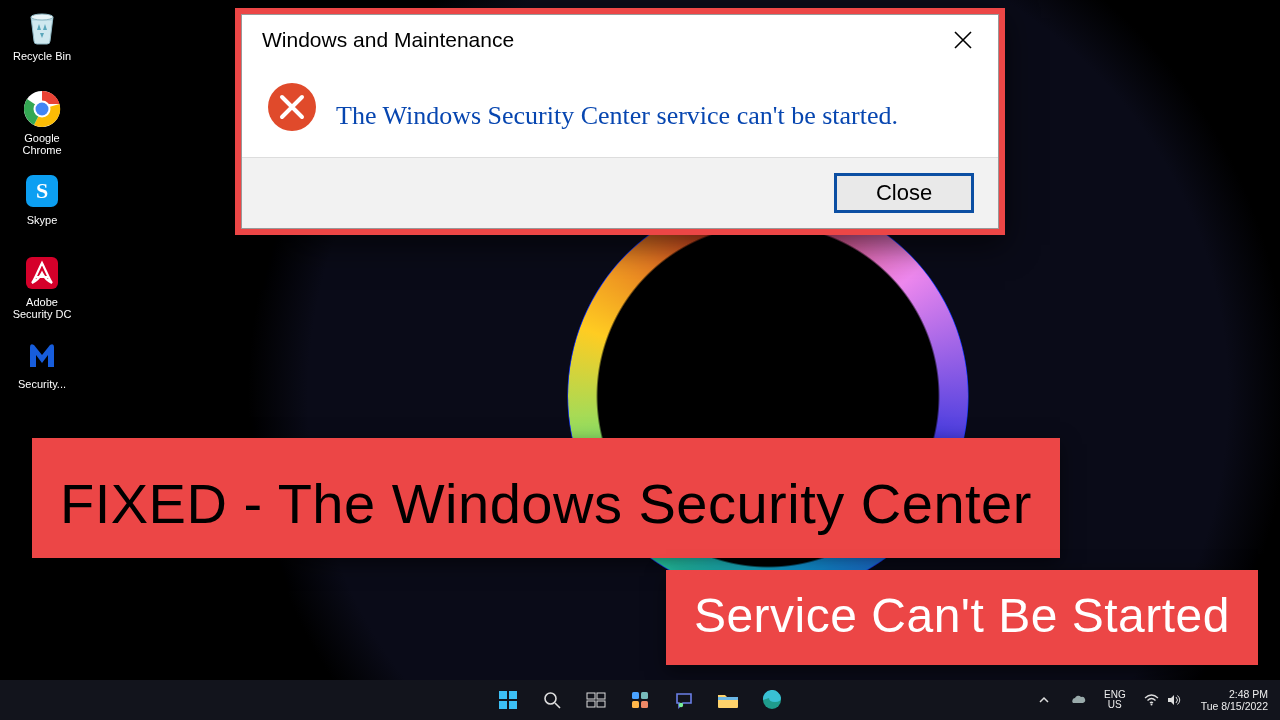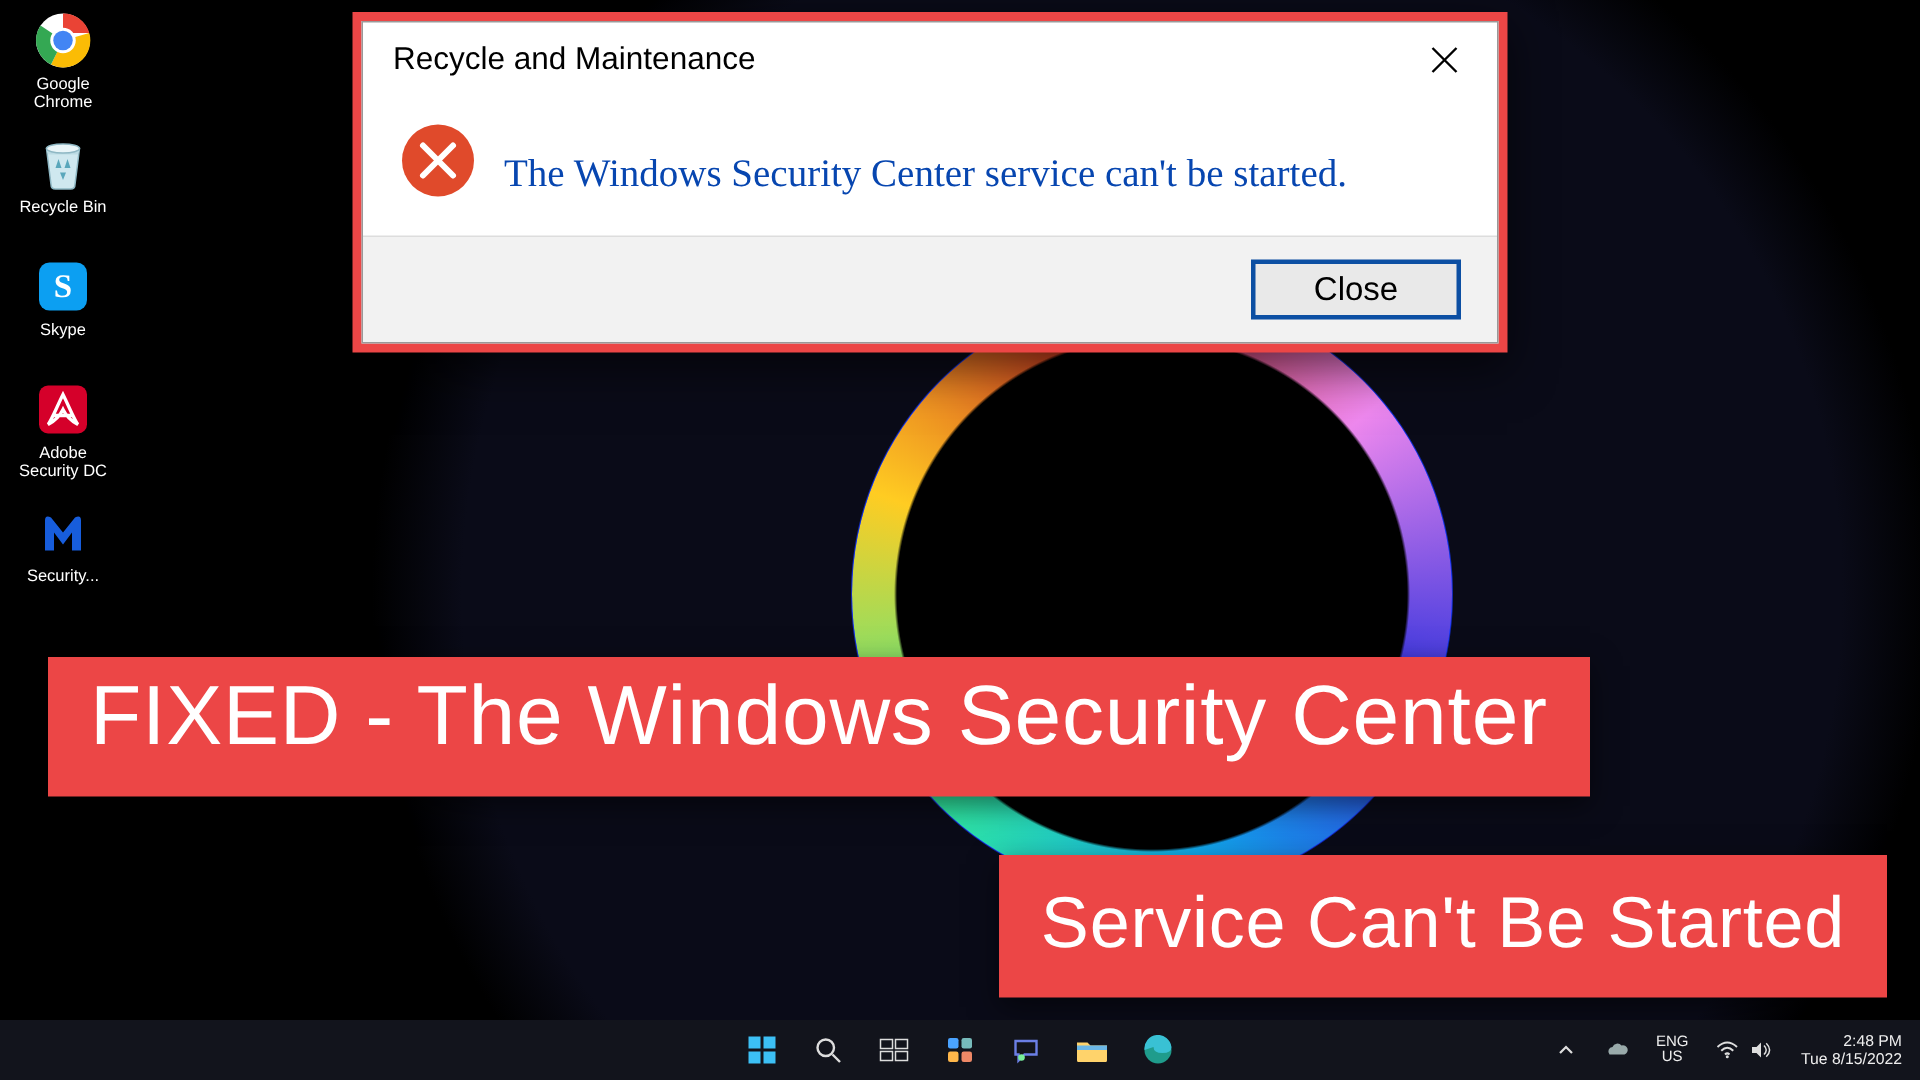--- a/index.html
+++ b/index.html
@@ -35,21 +35,21 @@
   .dialog-title { font-size:21px; color:#000; }
   .dialog-close { width:46px; height:40px; display:flex; align-items:center; justify-content:center; cursor:pointer; }
   .dialog-body { display:flex; padding:10px 24px 24px 24px; align-items:flex-end;font-family:Liberation Serif, serif; }
   .err-icon { flex:0 0 52px; margin-top:6px; }
   .dialog-msg { font-size:26px; color:#0746b0; line-height:1.35; padding:0 10px 0 18px; }
   .dialog-sep { height:1px; background:#ddd; margin:0; }
   .dialog-foot { background:#f2f2f2; height:70px; display:flex; align-items:center; justify-content:flex-end; padding:0 24px; }
   .close-btn { width:140px; height:40px; background:#e9e9e9; border:3px solid #0c4fa3; font-size:22px; color:#000; cursor:pointer; }
 
   
-  .caption1 { position:absolute; left:32px; top:438px; background:#ec4646; color:#ffffff; font-size:56px; font-weight:400; padding:6px 28px 22px; letter-spacing:0.5px; font-family:"Segoe UI Light","Segoe UI",sans-serif; box-shadow:0 6px 18px rgba(0,0,0,.5);}
+  .caption1 { position:absolute; left:32px; top:438px; background:#ec4646; color:#000000; font-size:56px; font-weight:400; padding:33px 28px 22px; letter-spacing:0.5px; font-family:"Segoe UI Light","Segoe UI",sans-serif; box-shadow:0 6px 18px rgba(0,0,0,.5);}
   .caption2 { position:absolute; right:22px; top:570px; background:#ec4646; color:#fff; font-size:48px; font-weight:400; padding:18px 28px 22px; letter-spacing:0.5px; font-family:"Segoe UI Light","Segoe UI",sans-serif; box-shadow:0 6px 18px rgba(0,0,0,.5);}
 
   
   .taskbar { position:absolute; left:0; right:0; bottom:0; height:40px; background:#12141c; display:flex; align-items:center; color:#eee; }
   .tb-center { position:absolute; left:50%; transform:translateX(-50%); display:flex; gap:4px; align-items:center; height:100%; }
   .tb-btn { width:40px; height:40px; display:flex; align-items:center; justify-content:center; cursor:pointer; }
   .tb-right { margin-left:auto; display:flex; align-items:center; height:100%; gap:6px; padding-right:4px;}
   .tray-icons { display:flex; gap:8px; align-items:center; padding:0 6px;}
   .lang { font-size:10px; line-height:1; text-align:center; padding:0 6px;}
   .clock { font-size:10.5px; line-height:1.15; text-align:right; padding:0 8px;}
@@ -57,49 +57,49 @@
   svg { display:block; }
 </style>
 </head>
 <body>
 
 <div class="desktop">
   <div class="ring"></div>
 </div>
 
 <div class="desktop-icons">
+  <div class="dicon">
+    <div class="ibox">
+      <svg width="40" height="40" viewBox="0 0 40 40">
+        <path d="M9 10 L31 10 L28 34 Q28 37 25 37 L15 37 Q12 37 12 34 Z" fill="#cfe8ef" stroke="#8fb8c4"></path>
+        <path d="M9 10 L31 10 L30 14 L10 14 Z" fill="#bcdbe4"></path>
+        <ellipse cx="20" cy="10" rx="11" ry="3" fill="#e9f5f8" stroke="#8fb8c4"></ellipse>
+        <path d="M17 17 l-2 6 l4 0z M23 17 l2 6 l-4 0z M18 26 l4 0 l-2 5z" fill="#5aa7bb"></path>
+      </svg>
+    </div>
+    <div class="lbl">Recycle Bin</div>
+  </div>
+
   <div class="dicon">
     <div class="ibox">
       <svg width="38" height="38" viewBox="0 0 38 38">
         <circle cx="19" cy="19" r="18" fill="#fff"></circle>
         <path d="M19 1 A18 18 0 0 1 36.5 14 L19 14 Z" fill="#ea4335"></path>
         <path d="M36.5 14 A18 18 0 0 1 11 35 L19 19 Z" fill="#fbbc05"></path>
         <path d="M11 35 A18 18 0 0 1 4 9 L19 19 Z" fill="#34a853"></path>
         <path d="M4 9 L14 23" stroke="#34a853" stroke-width="0"></path>
         <circle cx="19" cy="19" r="8.5" fill="#fff"></circle>
         <circle cx="19" cy="19" r="6.5" fill="#4285f4"></circle>
       </svg>
     </div>
     <div class="lbl">Google Chrome</div>
   </div>
 
   <div class="dicon">
     <div class="ibox">
-      <svg width="40" height="40" viewBox="0 0 40 40">
-        <path d="M9 10 L31 10 L28 34 Q28 37 25 37 L15 37 Q12 37 12 34 Z" fill="#cfe8ef" stroke="#8fb8c4"></path>
-        <path d="M9 10 L31 10 L30 14 L10 14 Z" fill="#bcdbe4"></path>
-        <ellipse cx="20" cy="10" rx="11" ry="3" fill="#e9f5f8" stroke="#8fb8c4"></ellipse>
-        <path d="M17 17 l-2 6 l4 0z M23 17 l2 6 l-4 0z M18 26 l4 0 l-2 5z" fill="#5aa7bb"></path>
-      </svg>
-    </div>
-    <div class="lbl">Recycle Bin</div>
-  </div>
-
-  <div class="dicon">
-    <div class="ibox">
       <svg width="36" height="36" viewBox="0 0 36 36">
         <rect x="2" y="2" width="32" height="32" rx="7" fill="#0c9ff2"></rect>
         <text x="18" y="25" text-anchor="middle" font-size="22" font-weight="bold" fill="#fff" font-family="Segoe UI">S</text>
       </svg>
     </div>
     <div class="lbl">Skype</div>
   </div>
 
   <div class="dicon">
     <div class="ibox">
@@ -117,21 +117,21 @@
         <path d="M6 30 L6 10 Q6 6 10 8 L18 18 L26 8 Q30 6 30 10 L30 30 L24 30 L24 18 L18 26 L12 18 L12 30 Z" fill="#175ddc"></path>
       </svg>
     </div>
     <div class="lbl">Security...</div>
   </div>
 </div>
 
 <div class="dialog-border">
   <div class="dialog">
     <div class="dialog-titlebar">
-      <div class="dialog-title">Recycle and Maintenance</div>
+      <div class="dialog-title">Windows and Maintenance</div>
       <div class="dialog-close">
         <svg width="22" height="22" viewBox="0 0 22 22">
           <path d="M3 3 L19 19 M19 3 L3 19" stroke="#000" stroke-width="1.6"></path>
         </svg>
       </div>
     </div>
     <div class="dialog-body">
       <div class="err-icon">
         <svg width="52" height="52" viewBox="0 0 52 52">
           <circle cx="26" cy="26" r="24" fill="#e04a2b"></circle>

